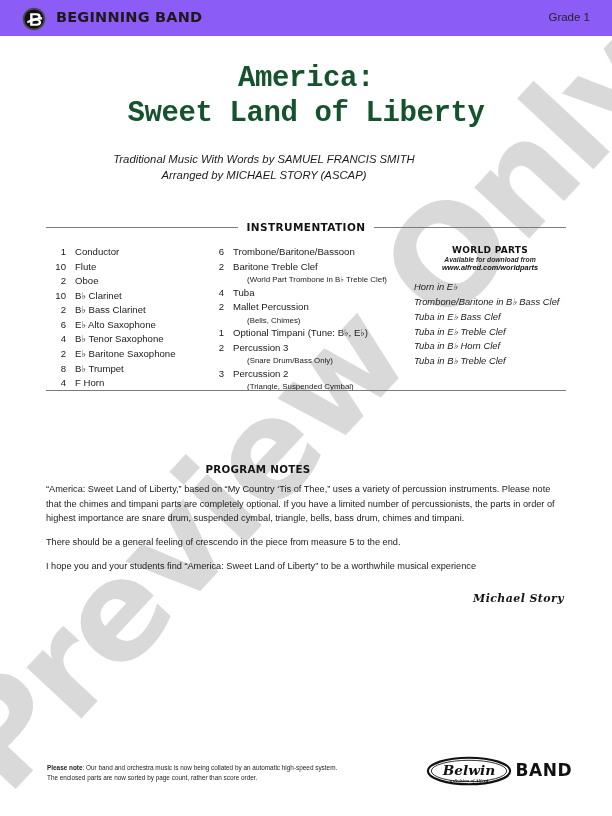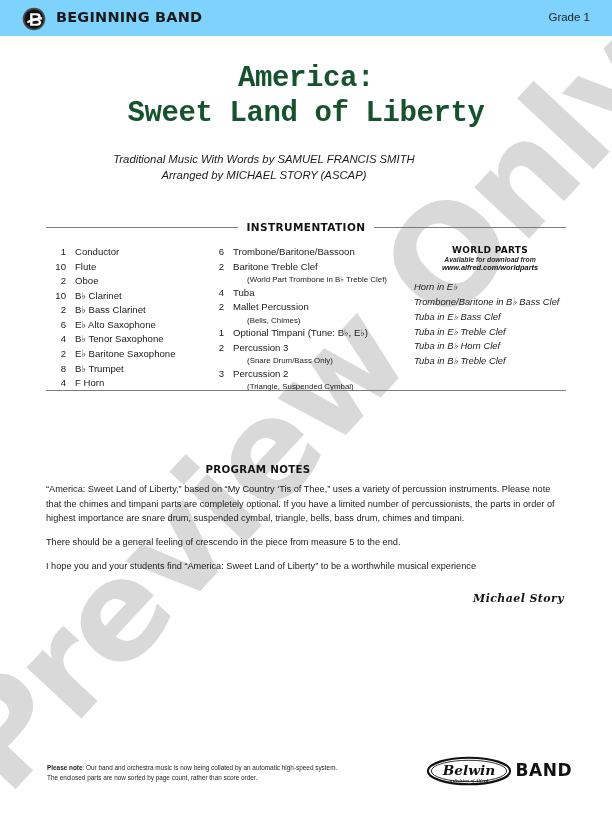--- a/index.html
+++ b/index.html
@@ -37,21 +37,21 @@
     white-space: nowrap;
     line-height: 1;
   }
 
   
   #header-bar {
     position: absolute;
     left: 0; top: 0;
     width: 612px;
     height: 36px;
-    background: #7dd3fc;
+    background: #8b5cf6;
     z-index: 10;
     text-decoration: underline;
   }
   #header-logo {
     position: absolute;
     left: 22px; top: 7px;
     width: 24px; height: 24px;
   }
   #header-title {
     position: absolute;

